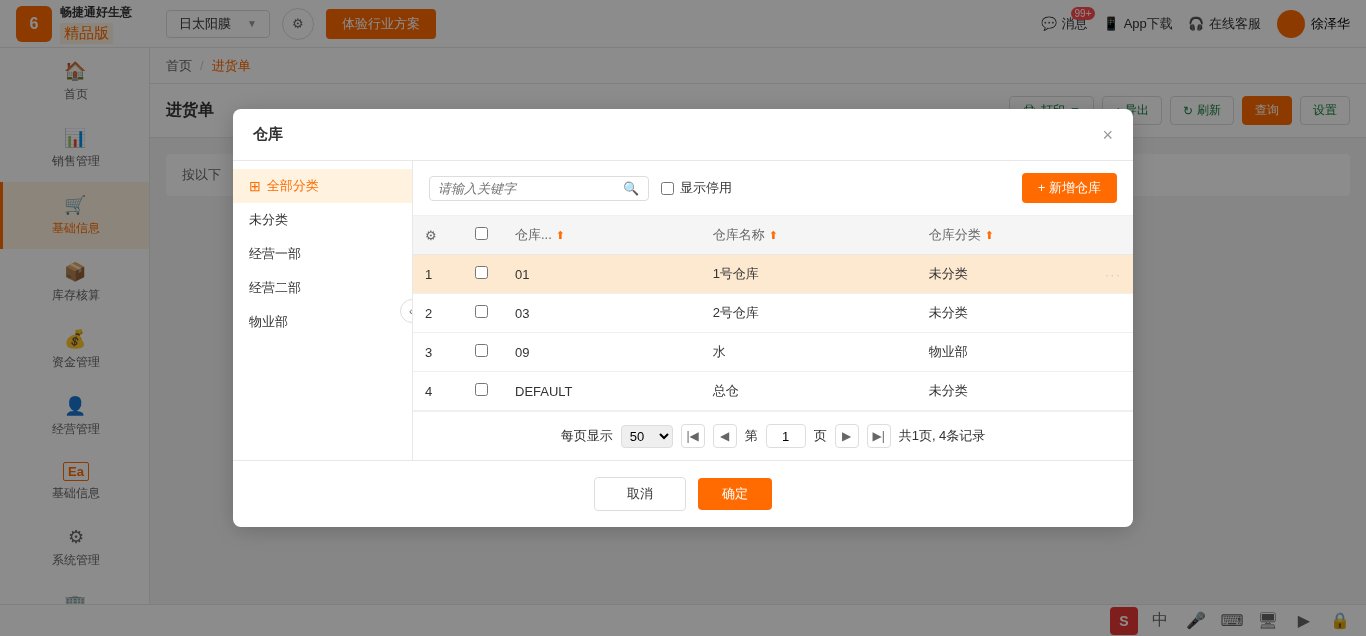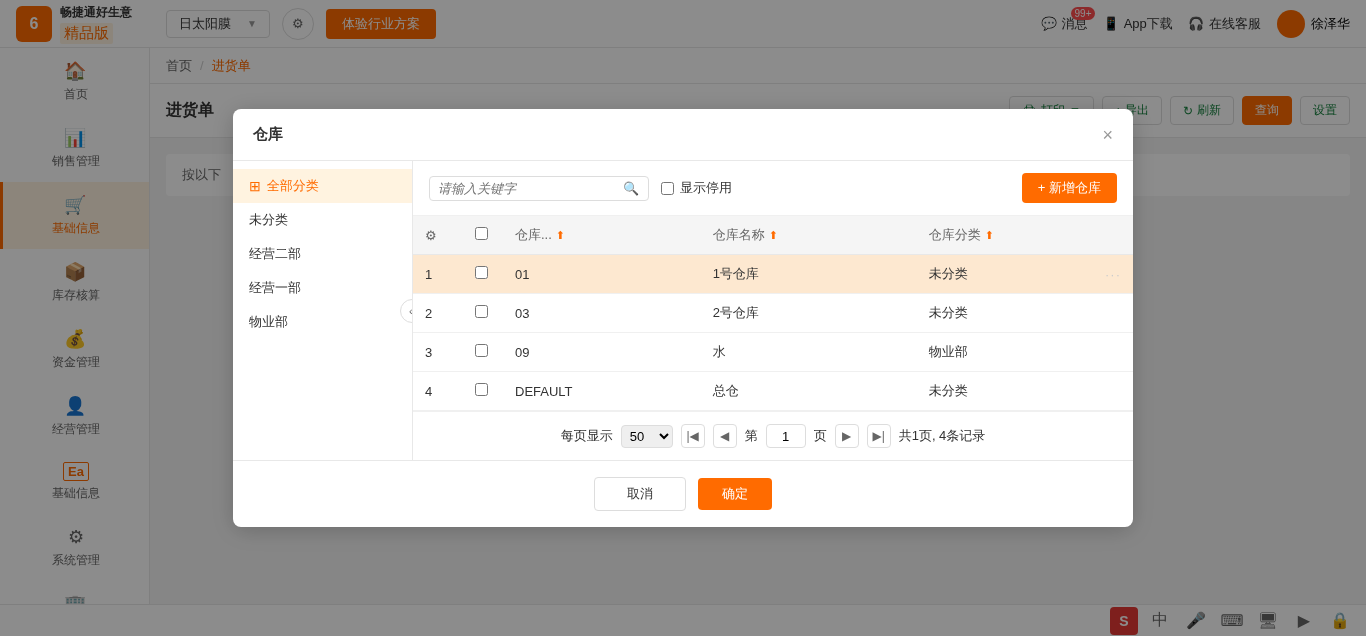--- a/index.html
+++ b/index.html
@@ -619,24 +619,24 @@
 
       <div class="cat-sidebar">
         <div class="cat-item active">
           <span class="cat-icon">⊞</span>
           <span>全部分类</span>
         </div>
         <div class="cat-item">
           <span>未分类</span>
         </div>
         <div class="cat-item">
-          <span>经营二部</span>
+          <span>经营一部</span>
         </div>
         <div class="cat-item">
-          <span>经营一部</span>
+          <span>经营二部</span>
         </div>
         <div class="cat-item">
           <span>物业部</span>
         </div>
         <div class="cat-collapse">«</div>
       </div>
 
       <div class="table-area">
 
         <div class="table-toolbar">

